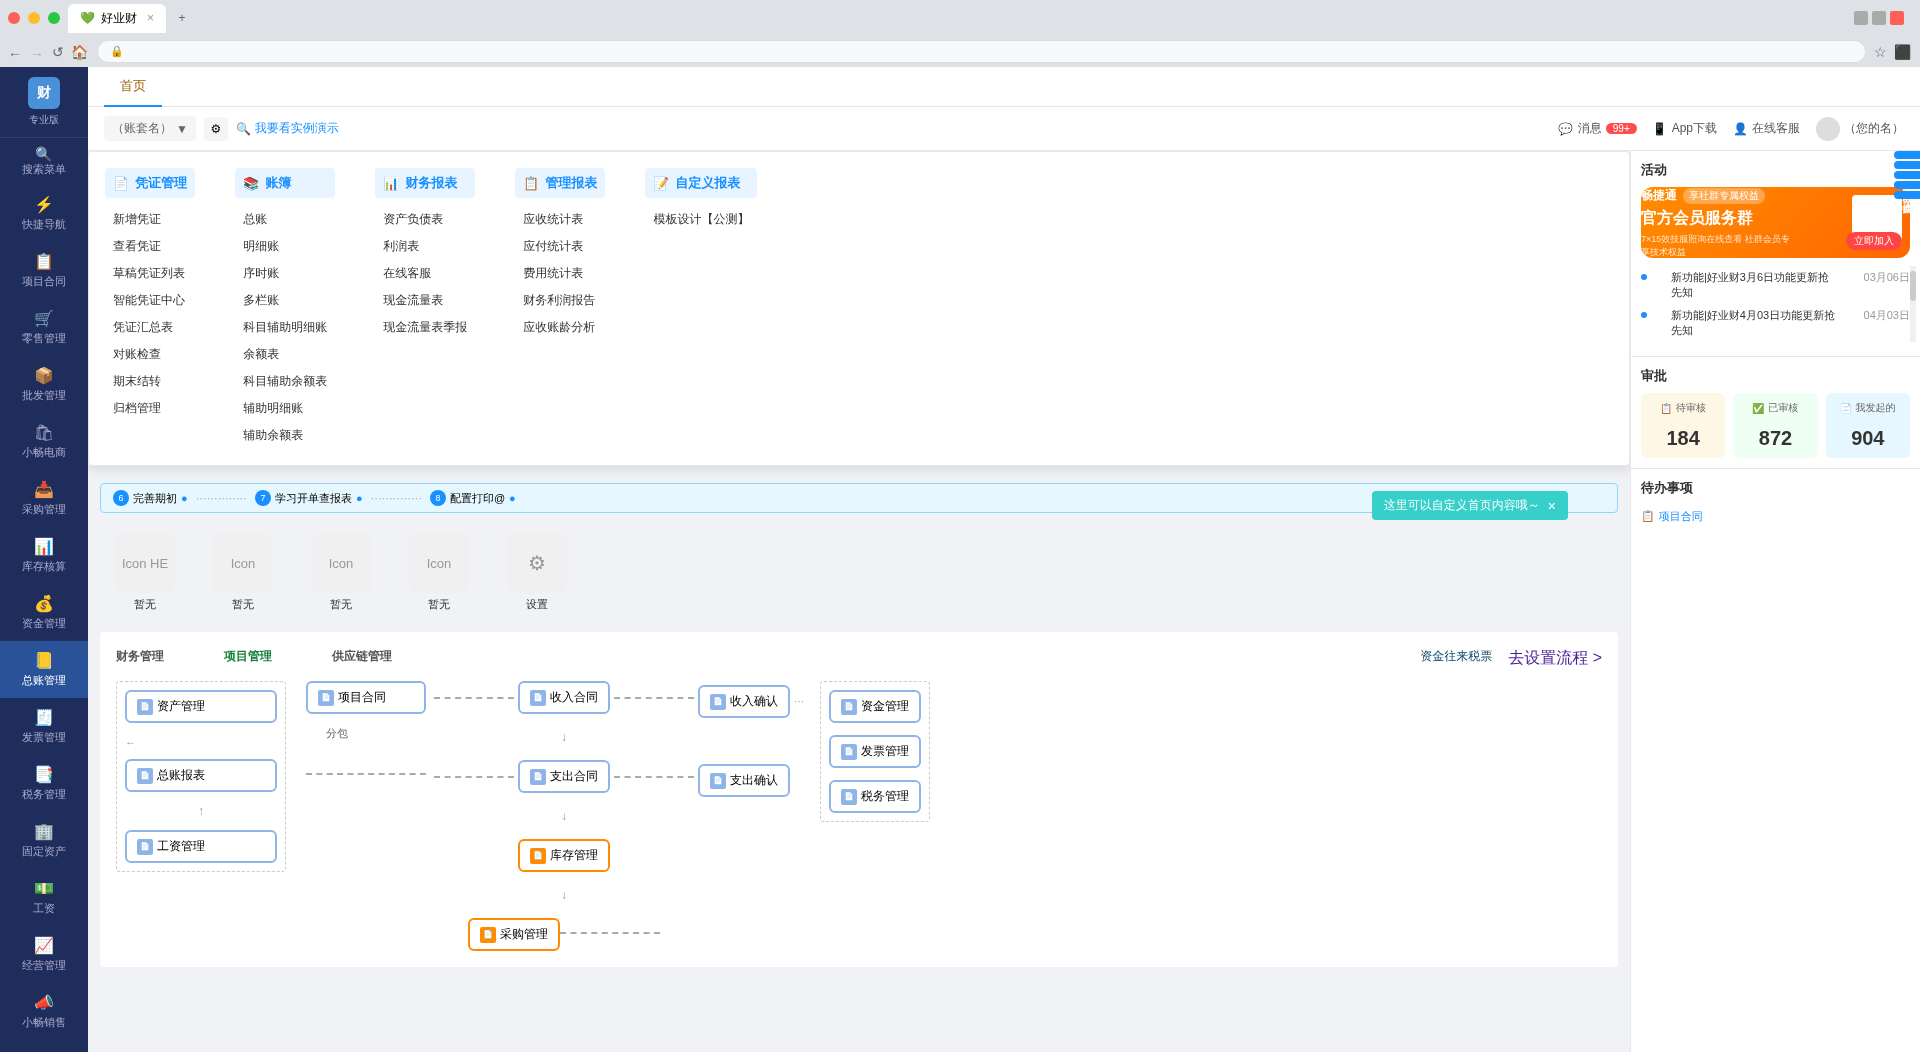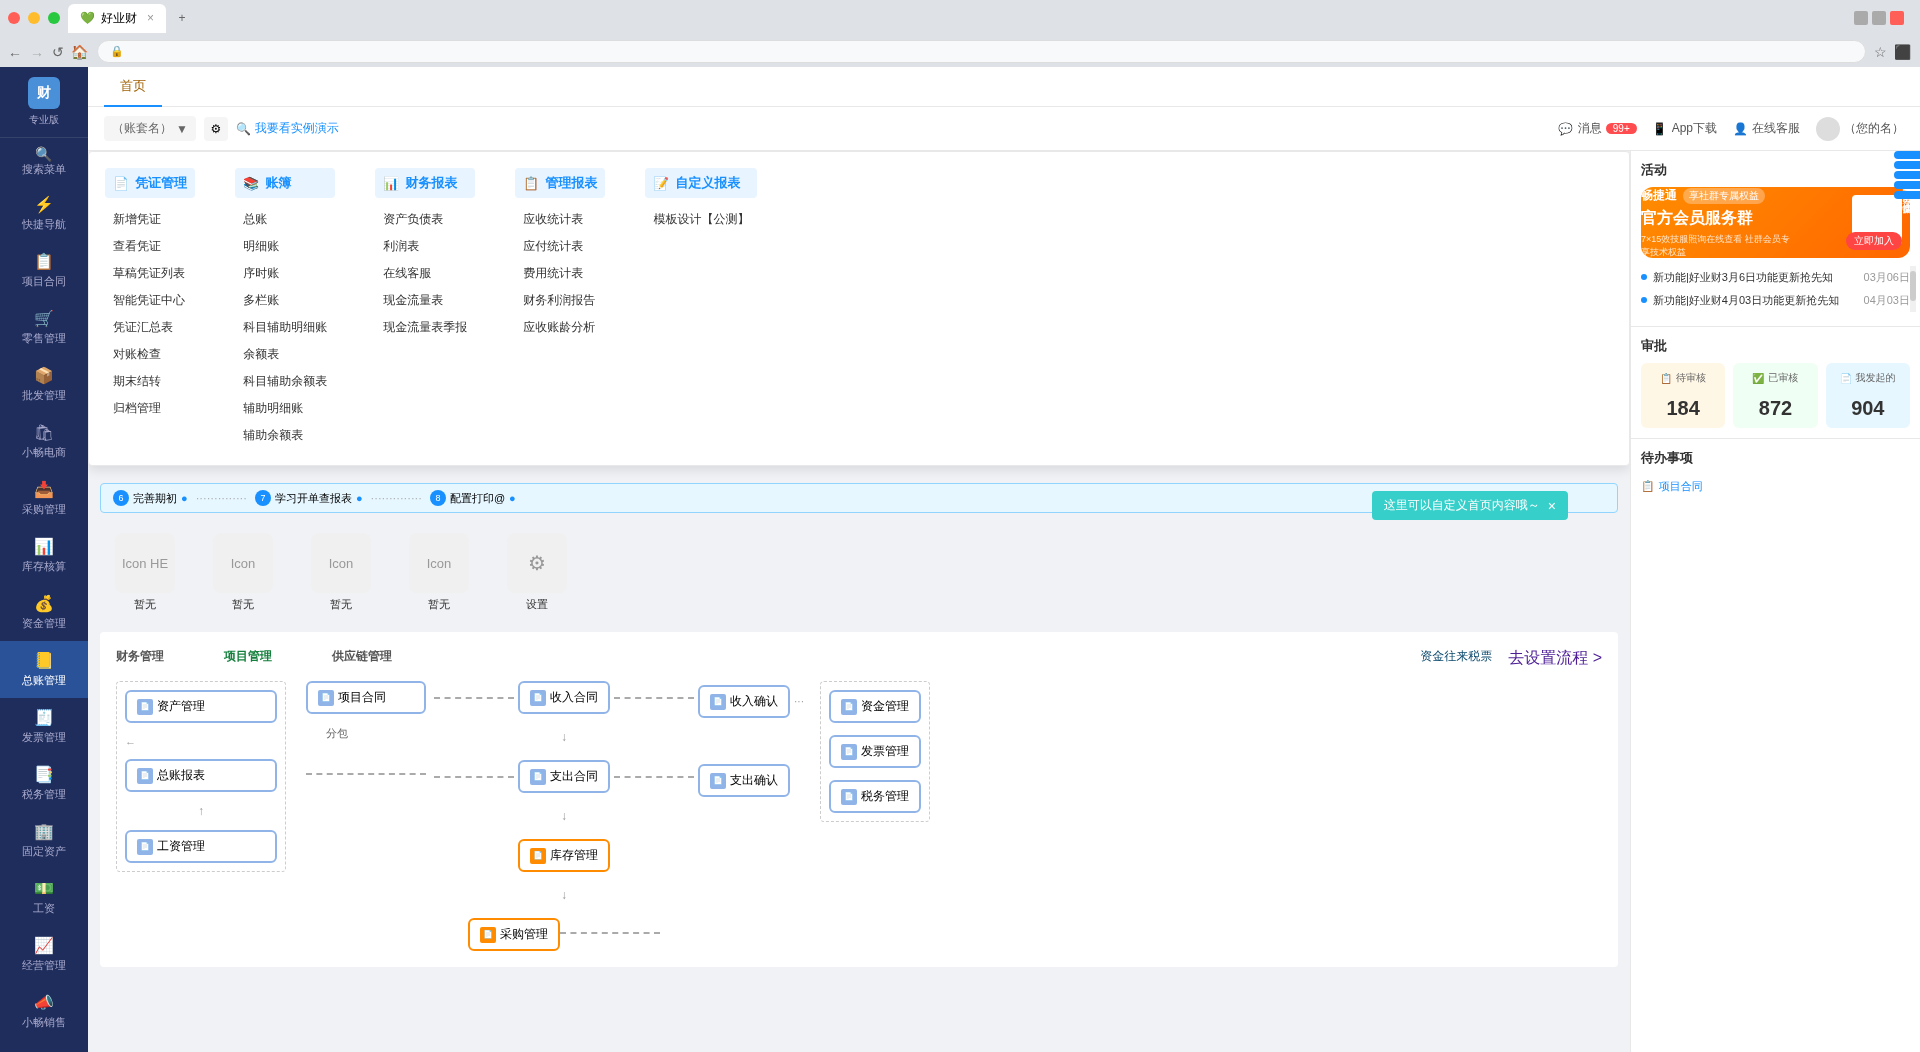--- a/index.html
+++ b/index.html
@@ -85,21 +85,21 @@
     .right-panel { width: 290px; background: white; border-left: 1px solid #e8e8e8; overflow-y: auto; padding: 0; flex-shrink: 0; }
     
     
     .activity-section { padding: 10px; }
     .activity-title { font-size: 13px; font-weight: bold; color: #333; margin-bottom: 8px; }
     .activity-banner { background: linear-gradient(135deg, #ff8c00, #ff6600); border-radius: 12px; margin-bottom: 8px; color: white; position: relative; overflow: hidden; }
     .qr-placeholder { position: absolute; right: 8px; top: 8px; width: 50px; height: 50px; background: white; border-radius: 4px; }
     .activity-btn { position: absolute; right: 8px; bottom: 8px; background: #ff4444; color: white; border-radius: 10px; padding: 2px 8px; font-size: 10px; cursor: pointer; }
     
     
-    .news-item { display: flex; align-items: flex-start; gap: 6px; padding: 4px 0; font-size: 11px; cursor: pointer; }
+    .news-item { display: flex; align-items: flex-start; gap: 24px; padding: 4px 0; font-size: 11px; cursor: pointer; }
     .news-dot { width: 6px; height: 6px; background: #1890ff; border-radius: 50%; margin-top: 4px; flex-shrink: 0; }
     .news-text { flex: 1; color: #333; }
     .news-date { color: #999; white-space: nowrap; }
     
     
     .approval-section { padding: 10px; border-top: 1px solid #e8e8e8; }
     .approval-cards { display: flex; gap: 8px; }
     .approval-card { flex: 1; border-radius: 6px; padding: 8px; display: flex; flex-direction: column; align-items: center; }
     .approval-card.pending { background: #fff7e6; }
     .approval-card.approved { background: #f0fff4; }

